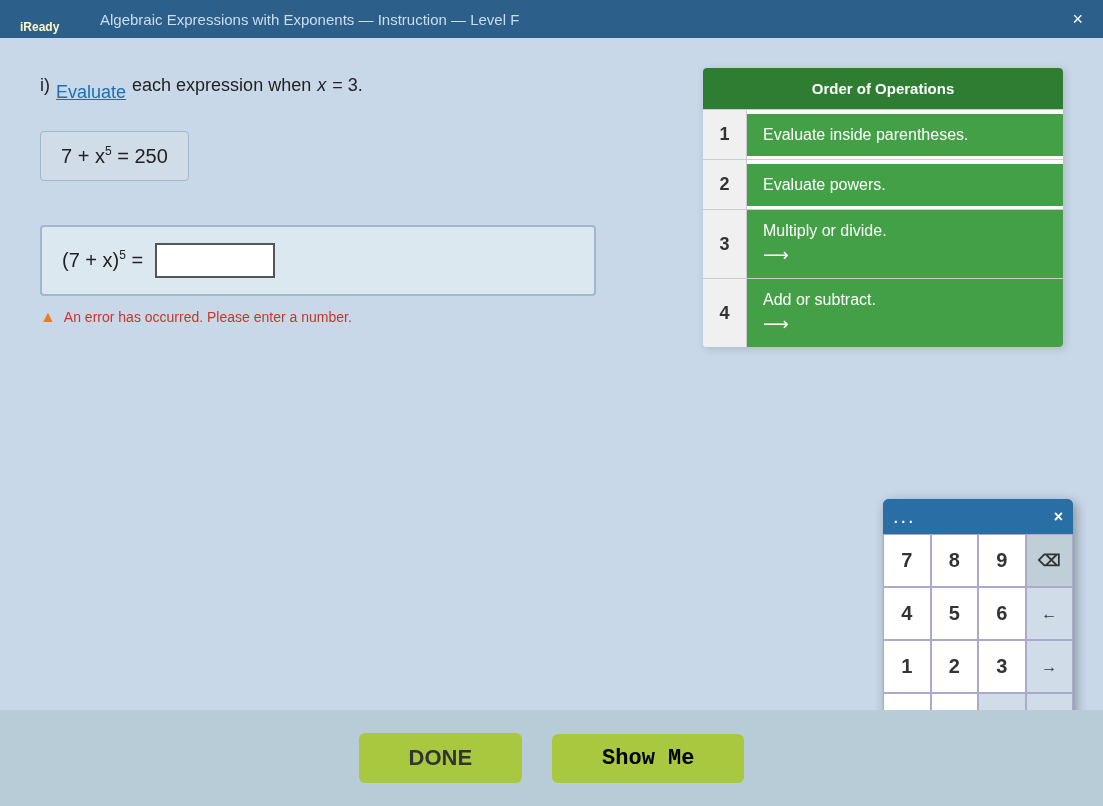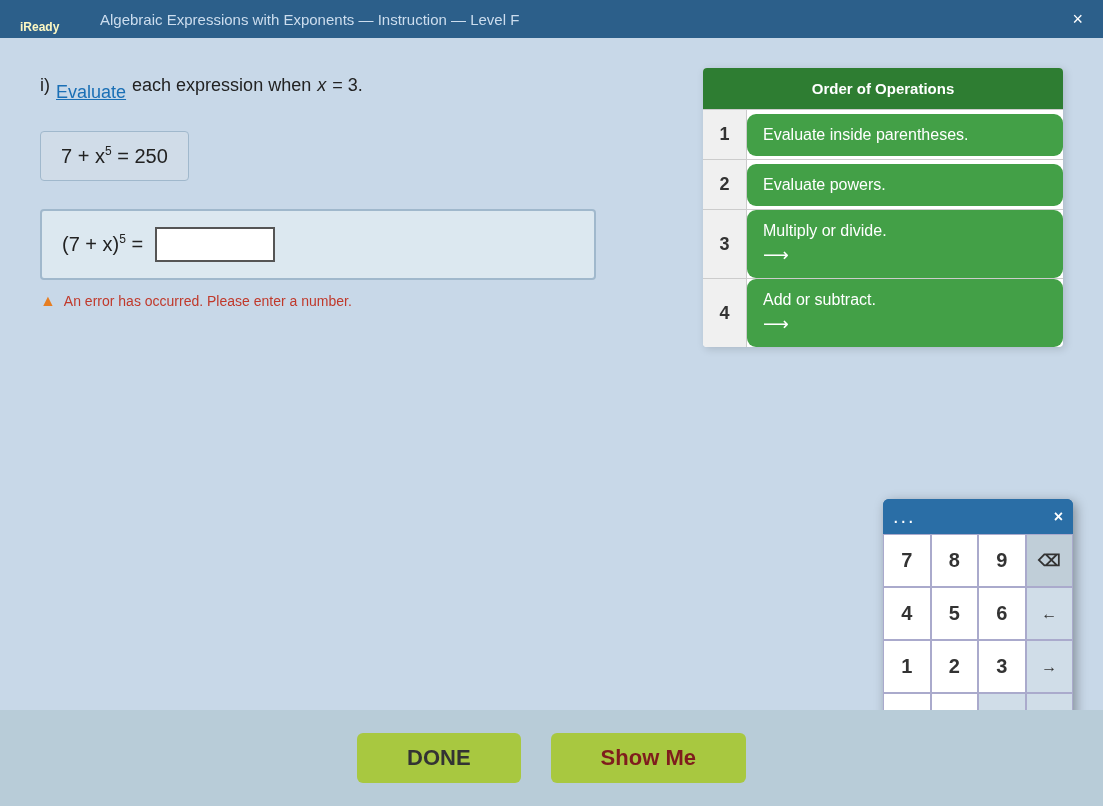--- a/index.html
+++ b/index.html
@@ -63,21 +63,21 @@
       margin-top: 14px;
     }
     .equation-box {
       background: #d0dce8;
       border: 1px solid #a0b8cc;
       border-radius: 4px;
       padding: 12px 20px;
       font-size: 20px;
       color: #222;
       display: inline-block;
-      margin-bottom: 28px;
+      margin-bottom: 44px;
     }
     .input-expression-row {
       background: #dce8f0;
       border: 2px solid #a0b8cc;
       border-radius: 4px;
       padding: 16px 20px;
       display: flex;
       align-items: center;
       gap: 12px;
       font-size: 20px;
@@ -143,21 +143,20 @@
     }
     .order-text-block {
       background: #43a047;
       color: white;
       flex: 1;
       padding: 12px 16px;
       font-size: 16px;
       display: flex;
       flex-direction: column;
       gap: 4px;
-      border-radius: 9px;
     }
     .order-arrow {
       font-size: 18px;
     }
     .footer {
       position: absolute;
       bottom: 0;
       left: 0;
       right: 0;
       height: 96px;
@@ -172,27 +171,28 @@
       color: #333;
       font-size: 22px;
       font-weight: bold;
       padding: 12px 50px;
       border: none;
       border-radius: 6px;
       cursor: pointer;
     }
     .btn-show-me {
       background: #a8c840;
-      color: #7f1d1d;
+      color: #000000;
       font-size: 22px;
       font-weight: bold;
       padding: 12px 50px;
       border: none;
       border-radius: 6px;
       cursor: pointer;
+      font-family: Liberation Mono, monospace;
     }
     
     .numpad {
       position: absolute;
       bottom: 60px;
       right: 30px;
       background: #2a6ea6;
       border-radius: 6px;
       overflow: hidden;
       box-shadow: 3px 3px 12px rgba(0,0,0,0.35);

